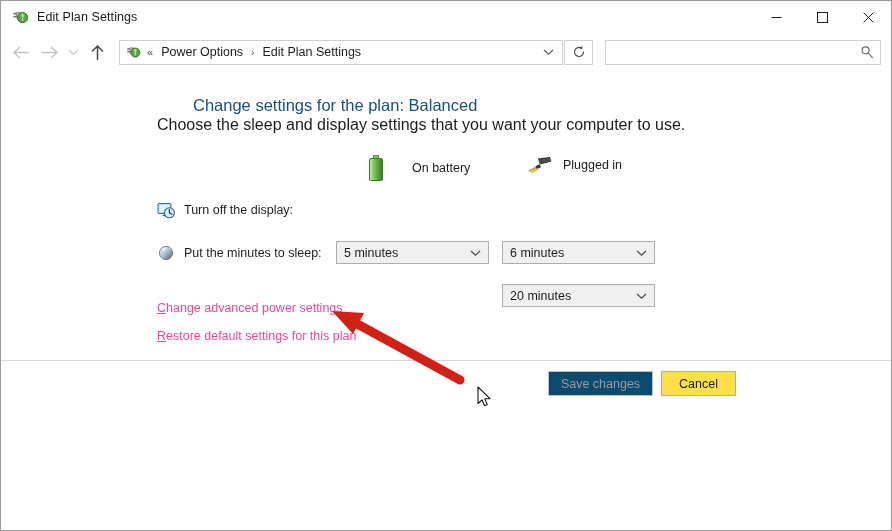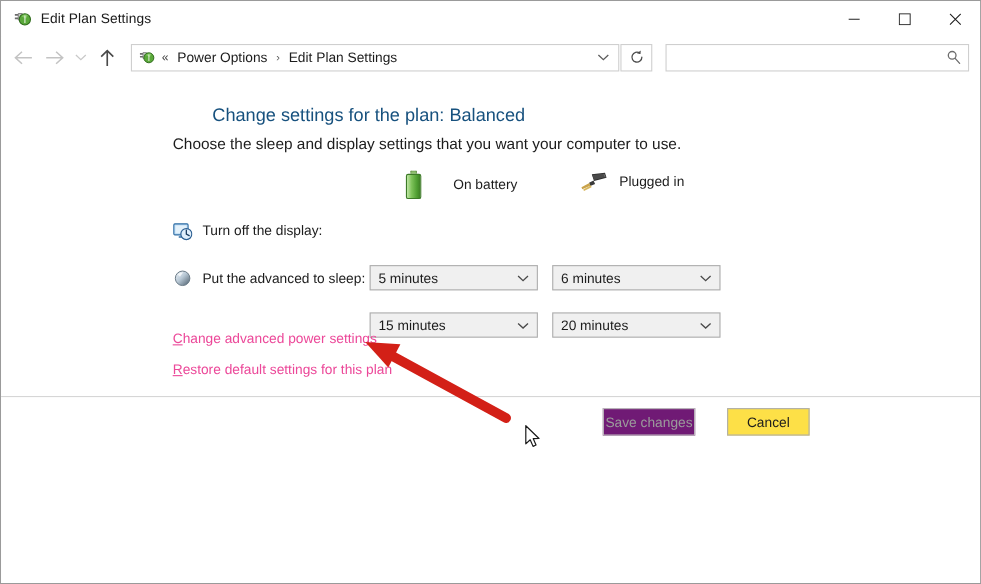--- a/index.html
+++ b/index.html
@@ -171,22 +171,22 @@
   #page-title {
     position: absolute;
     left: 156px; top: 25px;
     font-size: 16.5px;
     color: #17517e;
     white-space: nowrap;
     margin-left: 36px;
   }
   #page-subtitle {
     position: absolute;
-    left: 156px; top: 51px;
-    font-size: 14px;
+    left: 156px; top: 45px;
+    font-size: 16px;
     color: #1c1c1c;
     white-space: nowrap;
   }
 
   
   #col-battery {
     position: absolute;
     left: 368px; top: 84px;
     display: flex;
     align-items: center;
@@ -283,22 +283,22 @@
     border: 1px solid #adadad;
     box-sizing: border-box;
     font-family: "Liberation Sans", sans-serif;
     font-size: 12.5px;
     display: flex;
     align-items: center;
     justify-content: center;
   }
   #btn-save {
     left: 547px;
-    width: 84px;
-    background: #701a75;
+    width: 105px;
+    background: #0c4a6e;
     border-color: #bfbfbf;
     color: #9b9b9b;
   }
   #btn-cancel {
     left: 660px;
     width: 75px;
     background: #fde047;
     border-color: #adadad;
     color: #1c1c1c;
   }
@@ -509,29 +509,21 @@
               <stop offset="0" stop-color="#f2f7fb"></stop>
               <stop offset="0.45" stop-color="#b9c9d6"></stop>
               <stop offset="1" stop-color="#4a5b69"></stop>
             </linearGradient>
           </defs>
           <circle cx="9" cy="9" r="6.6" fill="url(#moonG)" stroke="#6a7a87" stroke-width=".9"></circle>
           <path d="M13.2 4.4 A6.6 6.6 0 0 1 5.4 13.9 A6.6 6.6 0 0 0 13.2 4.4 Z" fill="#2f3d49" opacity=".55"></path>
           <path d="M4.6 5.6 a6.6 6.6 0 0 1 5.0 -2.1 l-3.0 4.2 z" fill="#ffffff" opacity=".7"></path>
         </svg>
       </div>
-      <span class="row-label">Put the advanced to sleep:</span>
-    </div>
-    <div class="combo c1" style="top:213px">
-      <span class="combo-value">15 minutes</span>
-      <span class="combo-arrow">
-        <svg width="11" height="8" viewBox="0 0 11 8">
-            <path d="M1 2 L5.5 6.2 L10 2" stroke="currentColor" stroke-width="1.2" fill="none"></path>
-          </svg>
-      </span>
+      <span class="row-label">Put the minutes to sleep:</span>
     </div>
     <div class="combo c2" style="top:213px">
       <span class="combo-value">20 minutes</span>
       <span class="combo-arrow">
         <svg width="11" height="8" viewBox="0 0 11 8">
             <path d="M1 2 L5.5 6.2 L10 2" stroke="currentColor" stroke-width="1.2" fill="none"></path>
           </svg>
       </span>
     </div>
 

